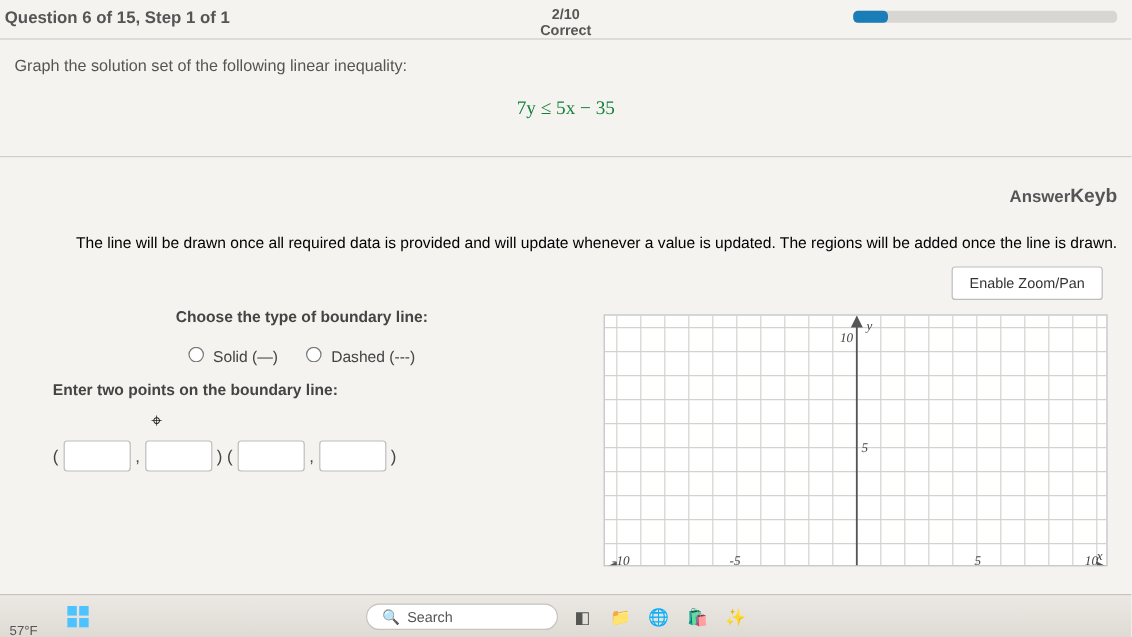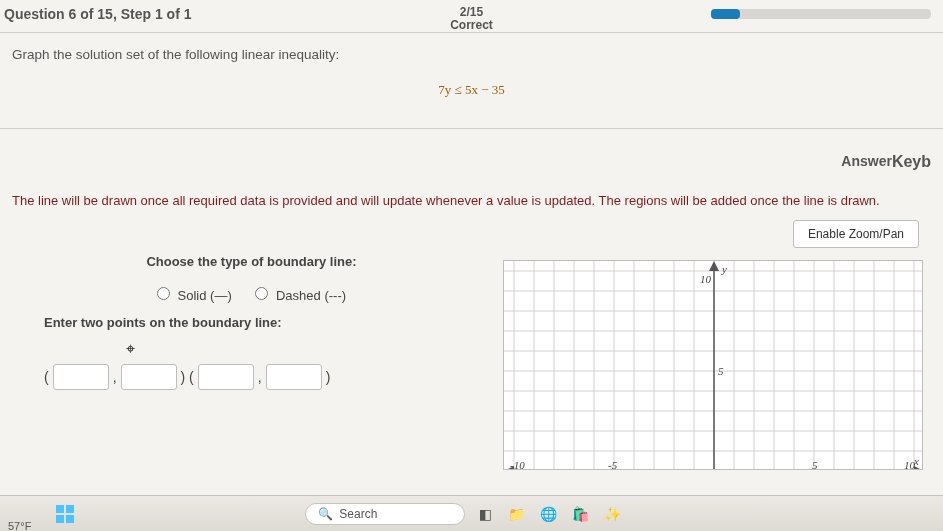--- a/index.html
+++ b/index.html
@@ -49,42 +49,43 @@
   background: #1b7db8;
   border-radius: 4px;
 }
 .prompt {
   padding: 14px 12px 8px 12px;
   font-size: 13.5px;
   color: #555;
 }
 .equation {
   text-align: center;
-  font-size: 13px;
+  font-size: 16px;
   font-family: "Times New Roman", serif;
-  color: #a16207;
+  color: #15803d;
   padding: 12px 0 30px 0;
 }
 .answer-hdr {
   padding: 24px 12px 4px 4px;
   font-weight: 700;
   font-size: 14px;
   color: #555;
   border-top: 1px solid #d0cec9;
   display: flex;
   justify-content: flex-end;
 }
 .keyb {
   font-size: 16px;
   color: #555;
 }
 .hint {
   padding: 18px 12px 6px 12px;
   font-size: 13px;
-  color: #7f1d1d;
+  color: #000000;
+  text-align: right;
 }
 .work-area {
   display: flex;
   padding: 4px 6px 0 6px;
 }
 .left-col {
   flex: 1;
   padding: 36px 10px 0 10px;
 }
 .choose-label {
@@ -199,21 +200,21 @@
   color: #555;
 }
 .win-icon svg { width: 18px; height: 18px; }
 </style>
 </head>
 <body>
 
 <div class="header-row">
   <div class="question-title">Question 6 of 15, Step 1 of 1</div>
   <div class="center-block">
-    <div>2/15</div>
+    <div>2/10</div>
     <div>Correct</div>
   </div>
   <div class="progress-wrap">
     <div class="progress-fill"></div>
   </div>
 </div>
 
 <div class="prompt">Graph the solution set of the following linear inequality:</div>
 <div class="equation">7y ≤ 5x − 35</div>
 

